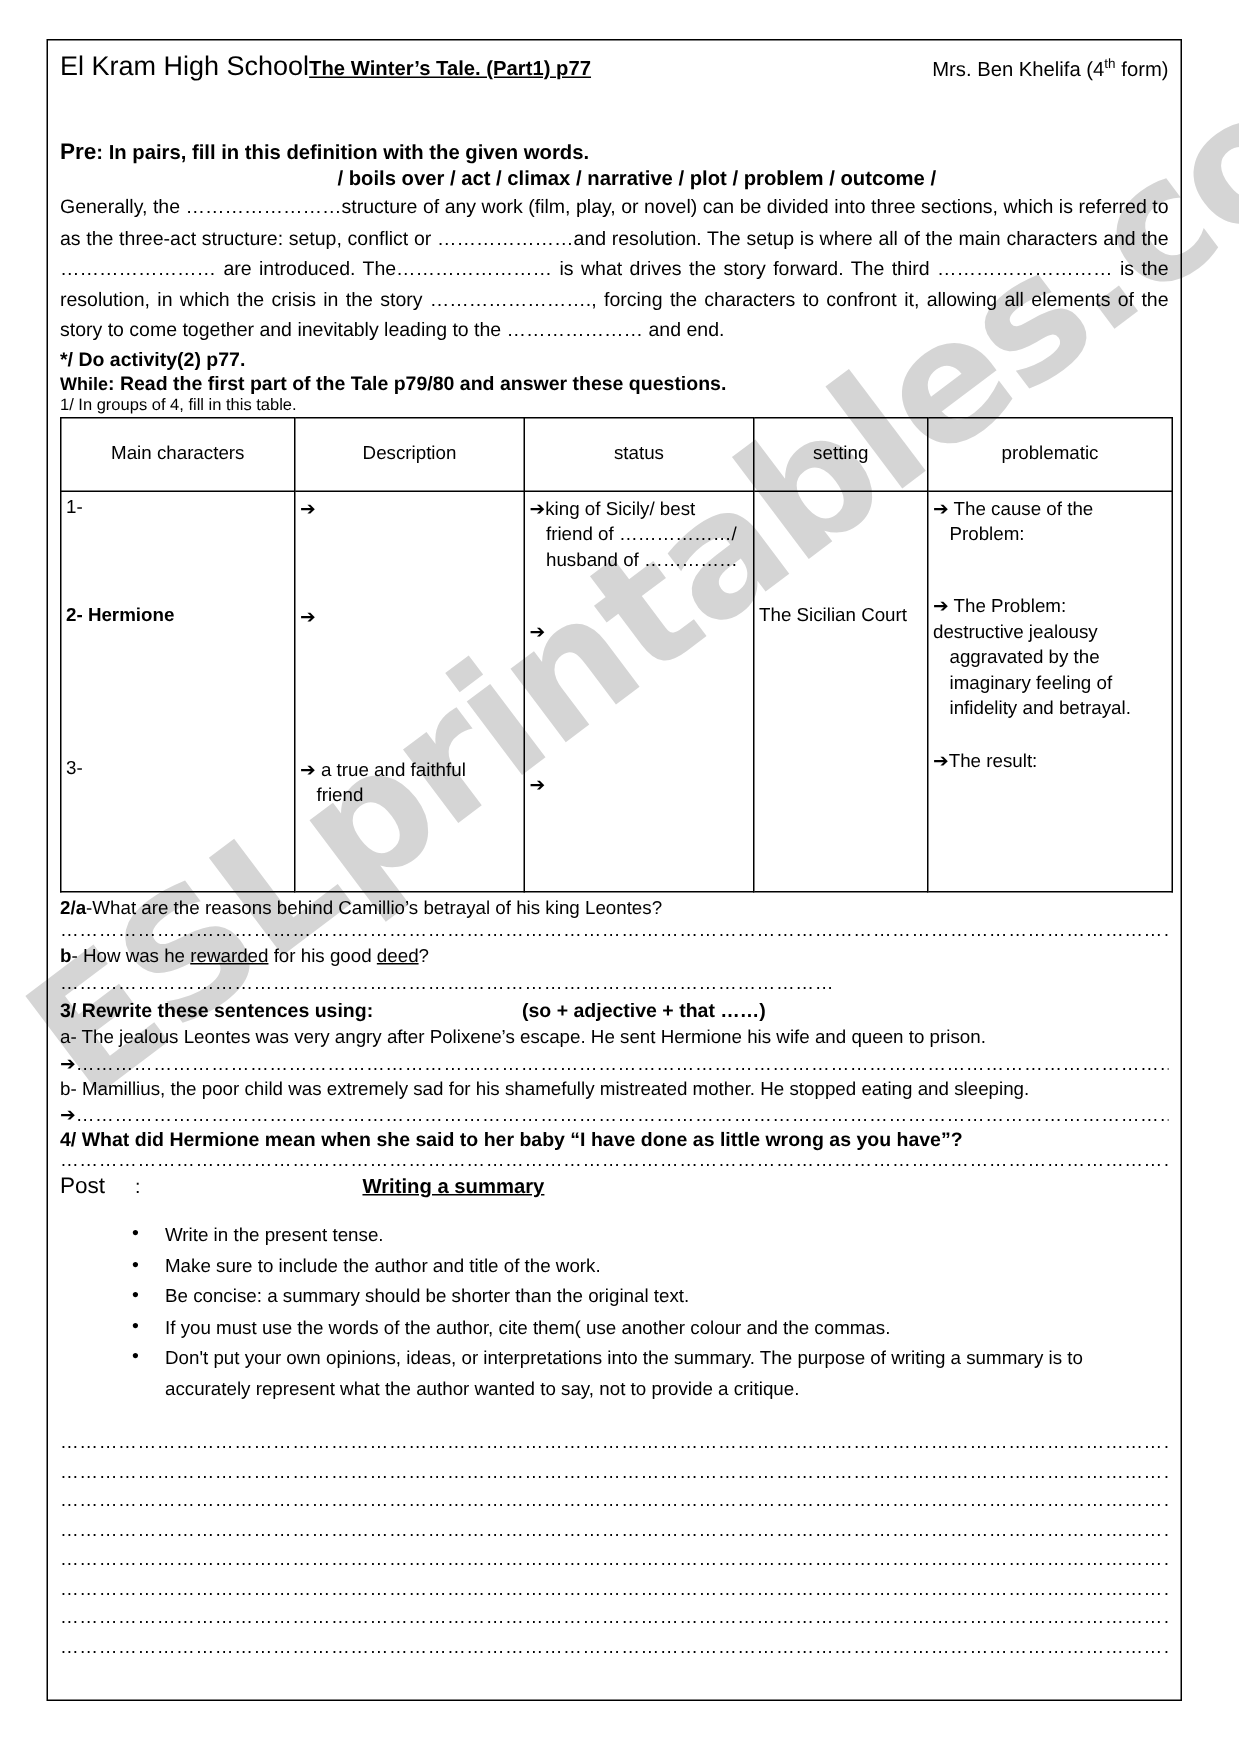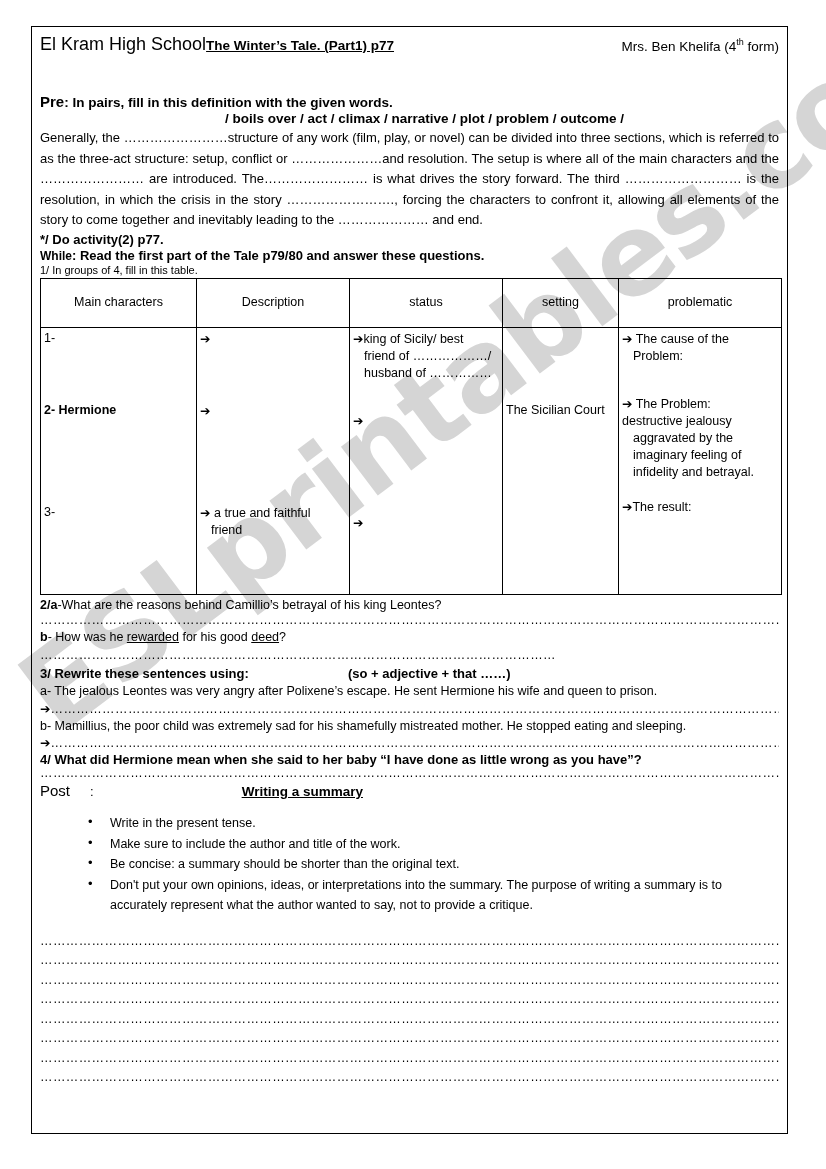--- a/index.html
+++ b/index.html
@@ -340,20 +340,21 @@
         <div class="post-row">
           <span class="post-label">Post</span>
             <span>:</span>
           <span class="post-title">Writing a summary</span>
         </div>
 
         <ul class="tips">
           <li>Write in the present tense.</li>
           <li>Make sure to include the author and title of the work.</li>
           <li>Be concise: a summary should be shorter than the original text.</li>
+          <li>If you must use the words of the author, cite them( use another colour and the commas.</li>
           <li>Don't put your own opinions, ideas, or interpretations into the summary. The purpose of writing a summary is to accurately represent what the author wanted to say, not to provide a critique.</li>
         </ul>
 
         <div class="writing-lines">
           <div class="wline">……………………………………………………………………………………………………………………………………………………………………………………………………………………………………………………………………………………………………………………………</div>
           <div class="wline">……………………………………………………………………………………………………………………………………………………………………………………………………………………………………………………………………………………………………………………………</div>
           <div class="wline">……………………………………………………………………………………………………………………………………………………………………………………………………………………………………………………………………………………………………………………………</div>
           <div class="wline">……………………………………………………………………………………………………………………………………………………………………………………………………………………………………………………………………………………………………………………………</div>
           <div class="wline">……………………………………………………………………………………………………………………………………………………………………………………………………………………………………………………………………………………………………………………………</div>
           <div class="wline">……………………………………………………………………………………………………………………………………………………………………………………………………………………………………………………………………………………………………………………………</div>

